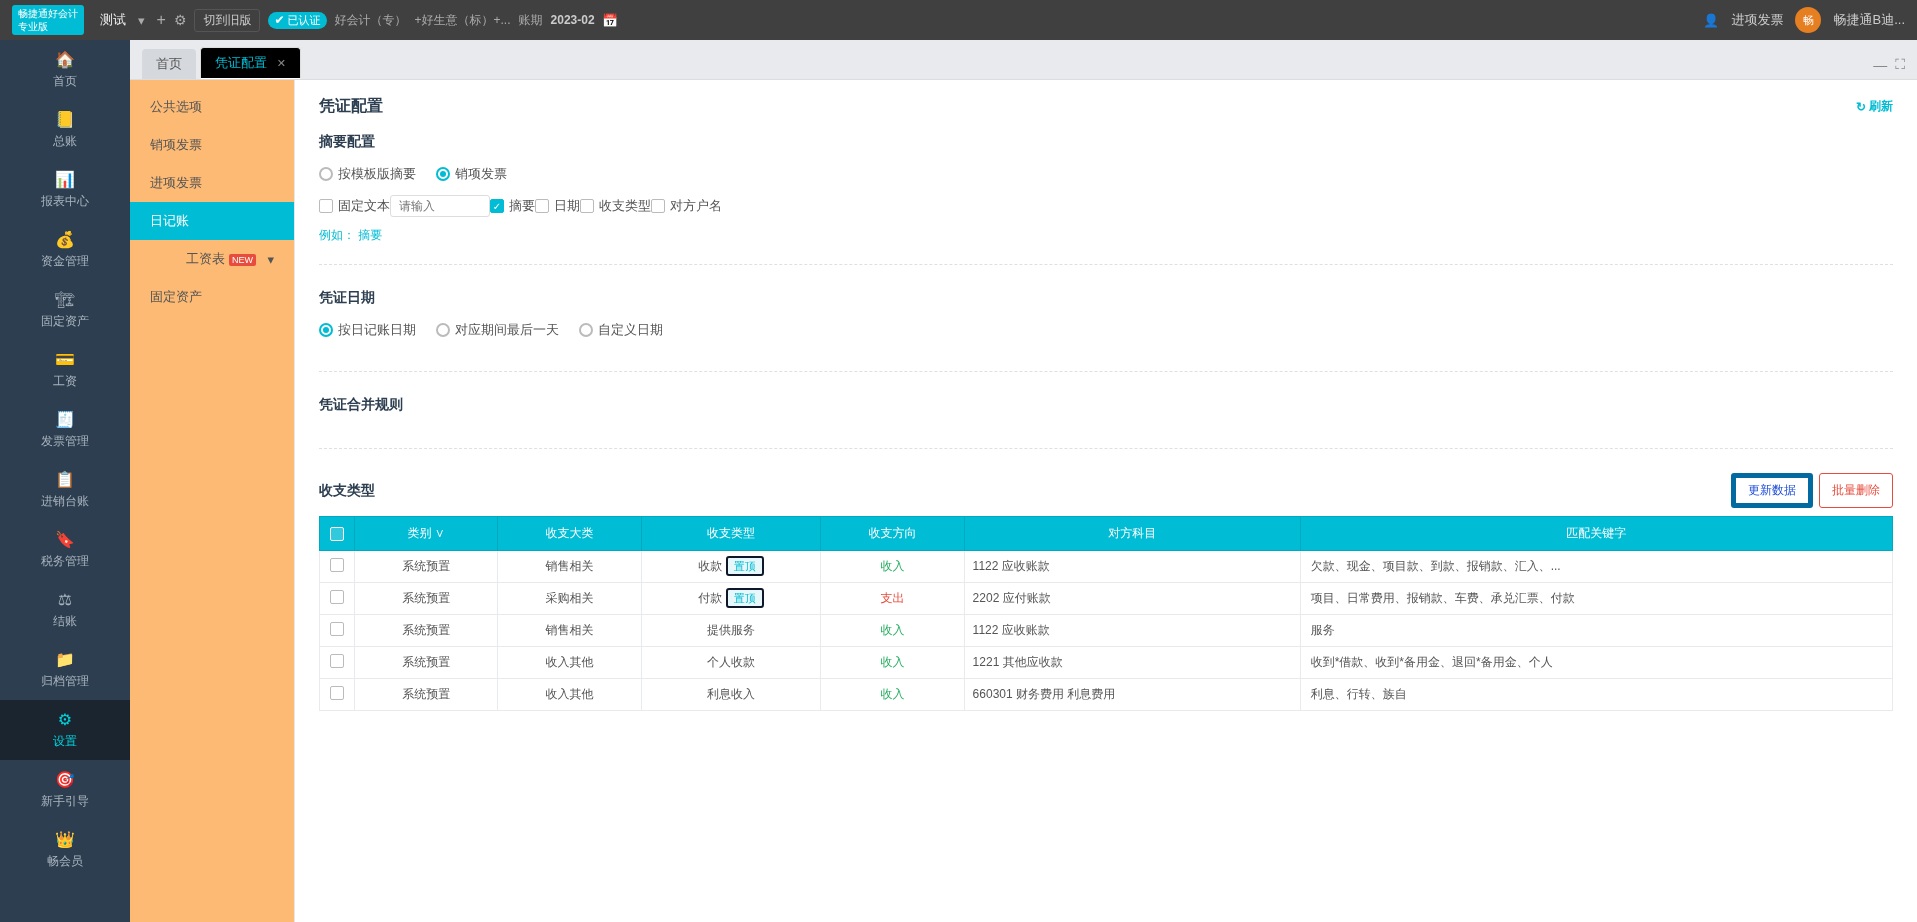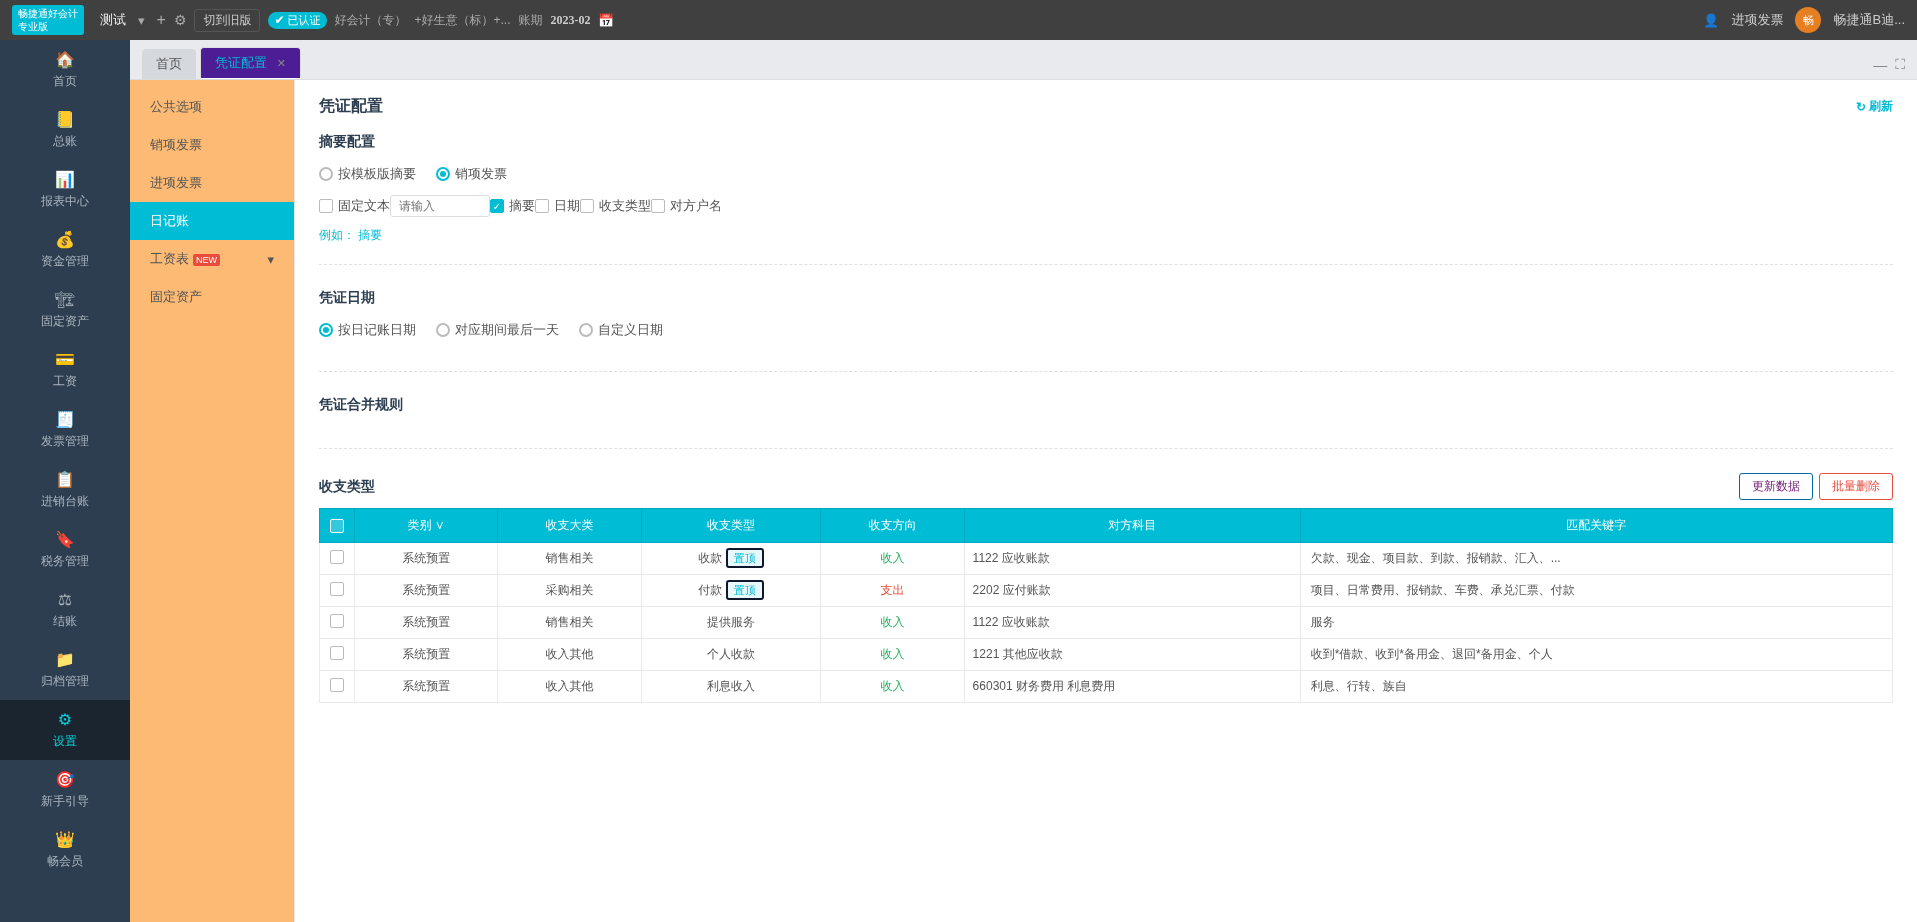--- a/index.html
+++ b/index.html
@@ -93,37 +93,37 @@
     }
     .tab {
       padding: 6px 14px;
       border-radius: 4px 4px 0 0;
       font-size: 13px;
       cursor: pointer;
       background: #d5d8dc;
       color: #555;
     }
     .tab.active {
-      background: #4c1d95;
+      background: #000000;
       color: #00bcd4;
       border: 1px solid #ddd;
       border-bottom: 1px solid white;
       text-align: right;
     }
     .tab-close { margin-left: 6px; color: #888; font-size: 11px; }
     .tab-actions { margin-left: auto; display: flex; align-items: center; gap: 8px; color: #888; font-size: 14px; cursor: pointer; padding-bottom: 6px; }
 
     
     .page-wrapper { flex: 1; display: flex; overflow: hidden; background: white; }
 
     
     .left-nav { width: 165px; background: #fdba74; border-right: 1px solid #e5e7eb; flex-shrink: 0; padding-top: 8px; }
     .left-nav-item { padding: 10px 20px; font-size: 13px; color: #555; cursor: pointer; }
     .left-nav-item.active { background: #00bcd4; color: white; }
-    .left-nav-item-with-arrow { display: flex; justify-content: space-between; align-items: center; }
+    .left-nav-item-with-arrow { display: flex; justify-content: space-between; align-items: center; margin-left: 36px; }
     .new-badge { background: #e74c3c; color: white; font-size: 9px; padding: 1px 3px; border-radius: 2px; margin-left: 4px; }
 
     
     .main-content { flex: 1; overflow-y: auto; padding: 16px 24px; }
 
     .page-title { font-size: 16px; font-weight: bold; color: #2c3e50; margin-bottom: 16px; display: flex; align-items: center; justify-content: space-between; }
     .refresh-btn { font-size: 12px; color: #00bcd4; cursor: pointer; display: flex; align-items: center; gap: 3px; }
 
     .section { margin-bottom: 24px; border-bottom: 1px dashed #e0e0e0; padding-bottom: 20px; }
     .section-title { font-size: 14px; font-weight: bold; color: #2c3e50; margin-bottom: 14px; }
@@ -140,21 +140,21 @@
     .checkbox-box.checked { background: #00bcd4; border-color: #00bcd4; color: white; font-size: 10px; }
     .fixed-text-input { border: 1px solid #ddd; padding: 3px 8px; border-radius: 3px; font-size: 12px; color: #999; width: 100px; outline: none; }
     .example-text { color: #00bcd4; font-size: 12px; margin-top: 8px; }
     .example-tag { color: #00bcd4; }
 
     
     .table-header { display: flex; justify-content: space-between; align-items: center; margin-bottom: 8px; }
     .table-section-title { font-size: 14px; font-weight: bold; color: #2c3e50; }
     .btn-group { display: flex; gap: 6px; }
     .btn { padding: 4px 12px; border-radius: 3px; font-size: 12px; cursor: pointer; border: none; }
-    .btn-outline { border: 1px solid #0369a1; color: #701a75; background: white; text-align: right; }
+    .btn-outline { border: 5px solid #0369a1; color: #1d4ed8; background: white; text-align: right; }
     .btn-danger-outline { border: 1px solid #e74c3c; color: #e74c3c; background: white; }
 
     table { width: 100%; border-collapse: collapse; font-size: 12px; }
     table thead tr { background: #00bcd4; color: white; }
     table thead th { padding: 8px 10px; text-align: center; font-weight: normal; border: 1px solid #00a8c0; }
     table tbody tr { background: white; }
     table tbody td { padding: 7px 10px; text-align: center; border: 1px solid #e8eaed; color: #555; }
     table .checkbox-cell { width: 30px; }
 
     .direction-in { color: #27ae60; }
@@ -178,21 +178,21 @@
   <span class="top-bar-add">+</span>
   <span class="top-bar-settings">⚙</span>
   <button class="top-bar-btn">切到旧版</button>
   <span class="top-bar-badge">
     <span style="color:#fff;font-size:12px;">✔</span>
     <span>已认证</span>
   </span>
   <span style="color:#aaa;font-size:12px;">好会计（专）</span>
   <span style="color:#aaa;font-size:12px;">+好生意（标）+...</span>
   <span style="color:#aaa;font-size:12px;">账期</span>
-  <span style="color:#ccc;font-size:12px;font-weight:bold;font-family:Liberation Serif, serif;">2023-02</span>
+  <span style="color:#ccc;font-size:12px;font-weight:bold;">2023-02</span>
   <span style="color:#aaa;">📅</span>
   <div class="top-bar-spacer"></div>
   <div class="top-bar-right">
     <span>👤</span>
     <span>进项发票</span>
     <div class="top-bar-avatar">畅</div>
     <span>畅捷通B迪...</span>
   </div>
 </div>
 

